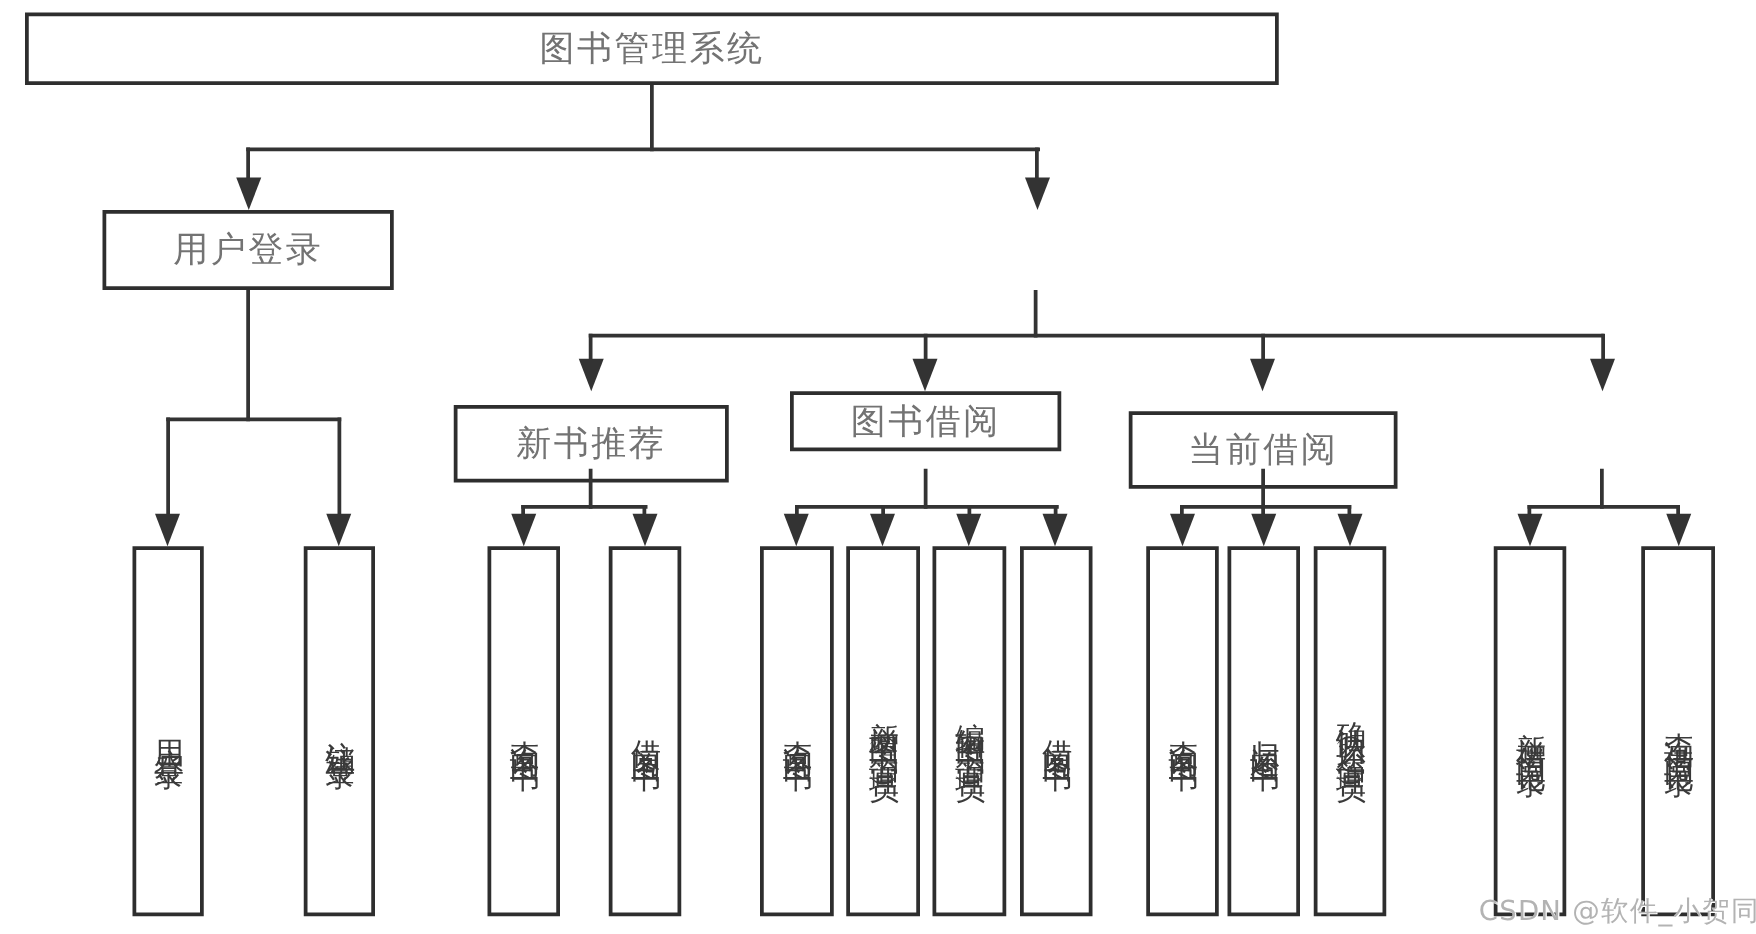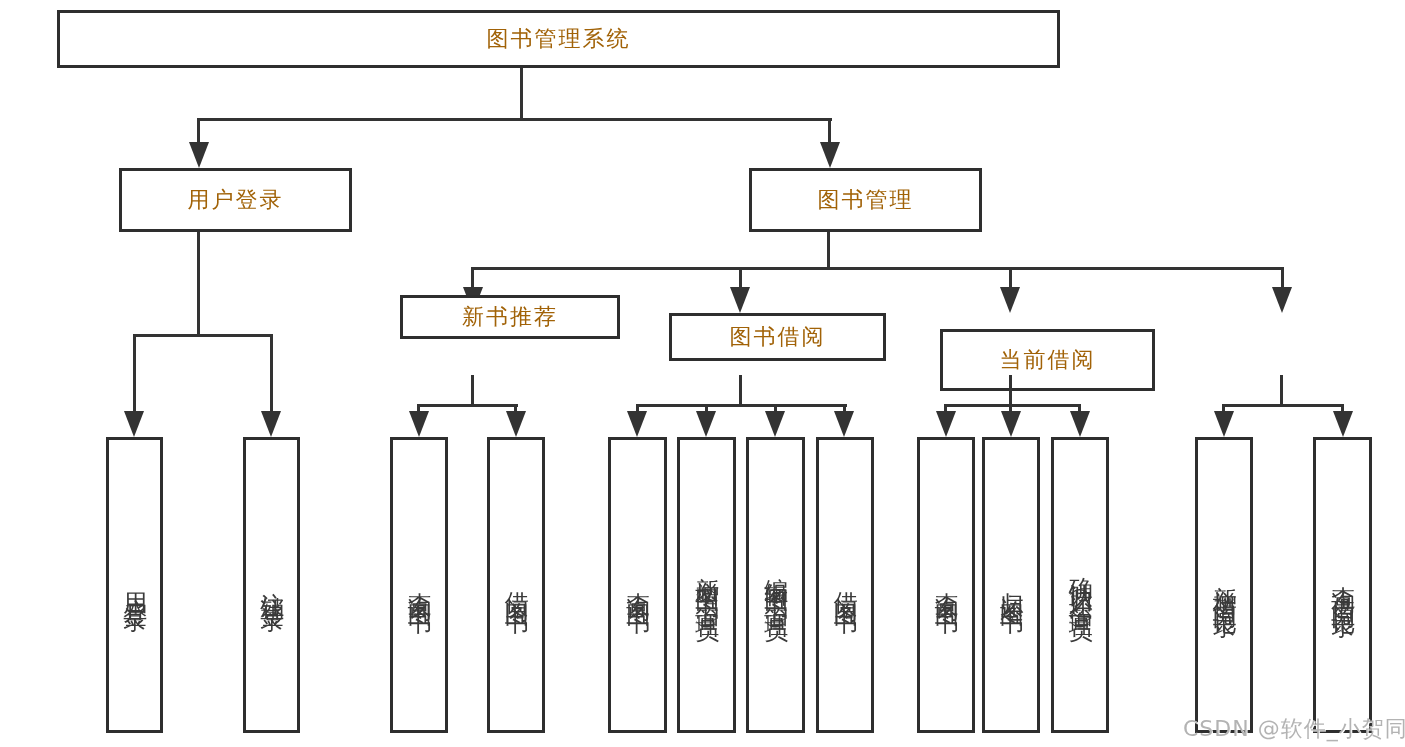--- a/index.html
+++ b/index.html
@@ -11,25 +11,24 @@
     font-family:"DejaVu Sans","Liberation Sans",sans-serif;
     overflow:hidden;
   }
   
   .hbox{
     position:absolute;
     box-sizing:border-box;
     background:#fff;
     border:3px solid #2e2e2e;
     display:flex;align-items:center;justify-content:center;
-    font-size:22px;
-    color:#a16207;
+    font-size:28px;
+    color:#737373;
     letter-spacing:2px;
     white-space:nowrap;
-    margin-left:37px;
   }
   
   .vbox{
     position:absolute;
     box-sizing:border-box;
     top:437px;height:296px;
     background:#fff;
     border:3px solid #2e2e2e;
     display:flex;align-items:center;justify-content:center;
     font-size:24px;
@@ -68,41 +67,40 @@
   <div class="hbox" style="left:20px;top:10px;width:1003px;height:58px">图书管理系统</div>
 
   <div class="vline" style="left:520px;top:68px;height:53px"></div>
   <div class="hline" style="left:197px;top:118px;width:635px"></div>
   <div class="vline" style="left:197px;top:118px;height:28px"></div>
   <div class="vline" style="left:828px;top:118px;height:28px"></div>
   <div class="arrow" style="left:189px;top:142px"></div>
   <div class="arrow" style="left:820px;top:142px"></div>
 
   <div class="hbox" style="left:82px;top:168px;width:233px;height:64px">用户登录</div>
-  <div class="hbox" style="left:712px;top:168px;width:233px;height:64px">图书管理</div>
 
   <div class="vline" style="left:197px;top:232px;height:105px"></div>
   <div class="hline" style="left:133px;top:334px;width:140px"></div>
   <div class="vline" style="left:133px;top:334px;height:80px"></div>
   <div class="vline" style="left:270px;top:334px;height:80px"></div>
   <div class="arrow" style="left:124px;top:411px"></div>
   <div class="arrow" style="left:261px;top:411px"></div>
 
   <div class="vline" style="left:827px;top:232px;height:38px"></div>
   <div class="hline" style="left:471px;top:267px;width:812px"></div>
   <div class="vline" style="left:471px;top:267px;height:23px"></div>
   <div class="vline" style="left:739px;top:267px;height:23px"></div>
   <div class="vline" style="left:1009px;top:267px;height:23px"></div>
   <div class="vline" style="left:1281px;top:267px;height:23px"></div>
   <div class="arrow" style="left:463px;top:287px"></div>
   <div class="arrow" style="left:730px;top:287px"></div>
   <div class="arrow" style="left:1000px;top:287px"></div>
   <div class="arrow" style="left:1272px;top:287px"></div>
 
-  <div class="hbox" style="left:363px;top:295px;width:220px;height:44px">新书推荐</div>
+  <div class="hbox" style="left:363px;top:324px;width:220px;height:62px">新书推荐</div>
   <div class="hbox" style="left:632px;top:313px;width:217px;height:48px">图书借阅</div>
   <div class="hbox" style="left:903px;top:329px;width:215px;height:62px">当前借阅</div>
 
   <div class="vline" style="left:471px;top:375px;height:32px"></div>
   <div class="hline" style="left:417px;top:404px;width:101px"></div>
   <div class="vline" style="left:417px;top:404px;height:10px"></div>
   <div class="vline" style="left:514px;top:404px;height:10px"></div>
   <div class="arrow" style="left:409px;top:411px"></div>
   <div class="arrow" style="left:506px;top:411px"></div>
 

